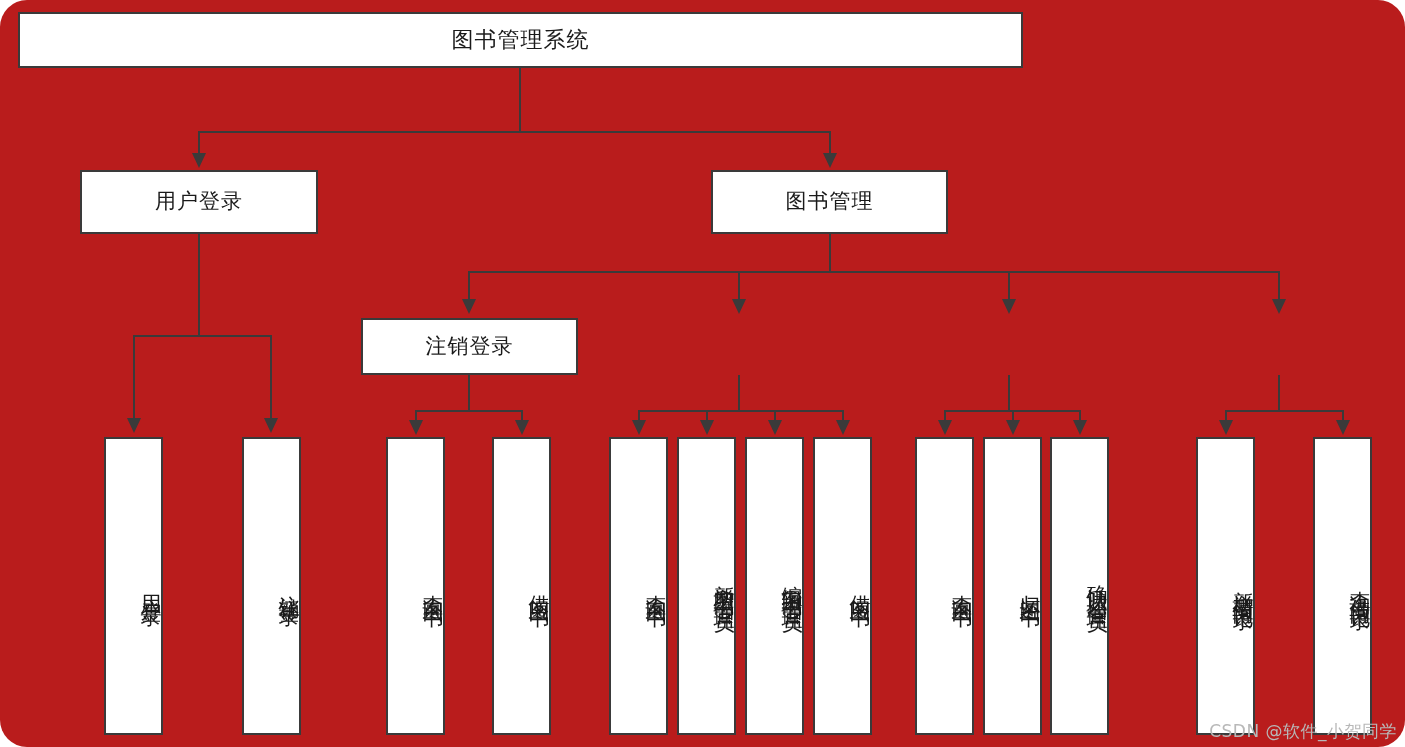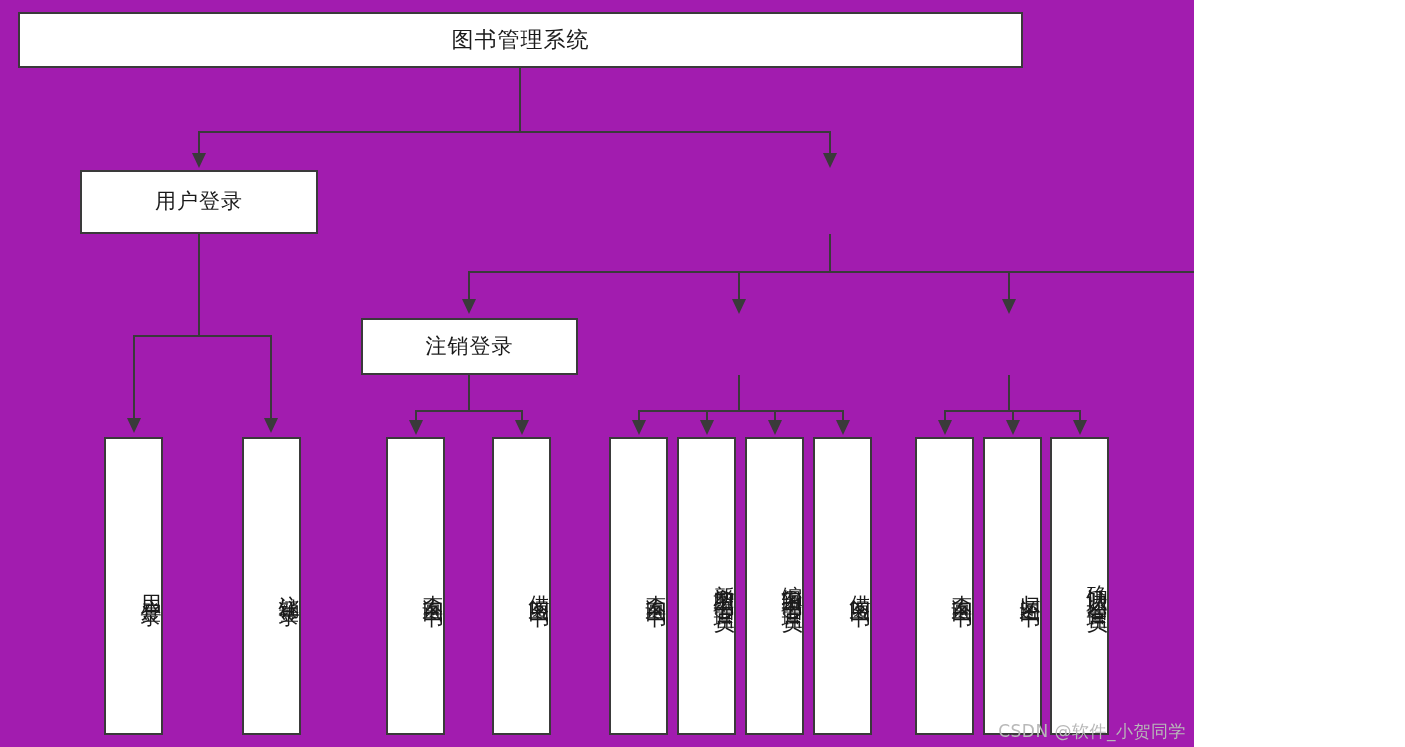--- a/index.html
+++ b/index.html
@@ -6,24 +6,25 @@
   html, body {
     margin: 0;
     padding: 0;
     background: #ffffff;
   }
   body {
     font-family: "DejaVu Sans", "Liberation Sans", sans-serif;
   }
   #canvas {
     position: relative;
-    width: 1194px;
+    width: 1405px;
     height: 747px;
-    background: #a21caf;
+    background: #b91c1c;
     overflow: hidden;
+    border-radius: 27px;
   }
   
   .node {
     position: absolute;
     box-sizing: border-box;
     border: 2px solid #3a3a3a;
     background: #ffffff;
     display: flex;
     align-items: center;
     justify-content: center;
@@ -89,20 +90,21 @@
   <div class="lnk hl" style="left:198px; top:131px; width:633px;"></div>
 
   <div class="lnk vl" style="left:198px; top:131px; height:24px;"></div>
   <div class="arrow" style="left:192px; top:153px;"></div>
 
   <div class="lnk vl" style="left:829px; top:131px; height:24px;"></div>
   <div class="arrow" style="left:823px; top:153px;"></div>
 
   <div class="node h" style="left:80px; top:170px; width:238px; height:64px;">用户登录</div>
 
+  <div class="node h" style="left:711px; top:170px; width:237px; height:64px;">图书管理</div>
 
   <div class="lnk vl" style="left:198px; top:234px; height:101px;"></div>
   <div class="lnk hl" style="left:133px; top:335px; width:138px;"></div>
   <div class="lnk vl" style="left:133px; top:335px; height:85px;"></div>
   <div class="arrow" style="left:127px; top:418px;"></div>
   <div class="lnk vl" style="left:270px; top:335px; height:85px;"></div>
   <div class="arrow" style="left:264px; top:418px;"></div>
 
   <div class="lnk vl" style="left:829px; top:234px; height:37px;"></div>
   <div class="lnk hl" style="left:468px; top:271px; width:812px;"></div>

